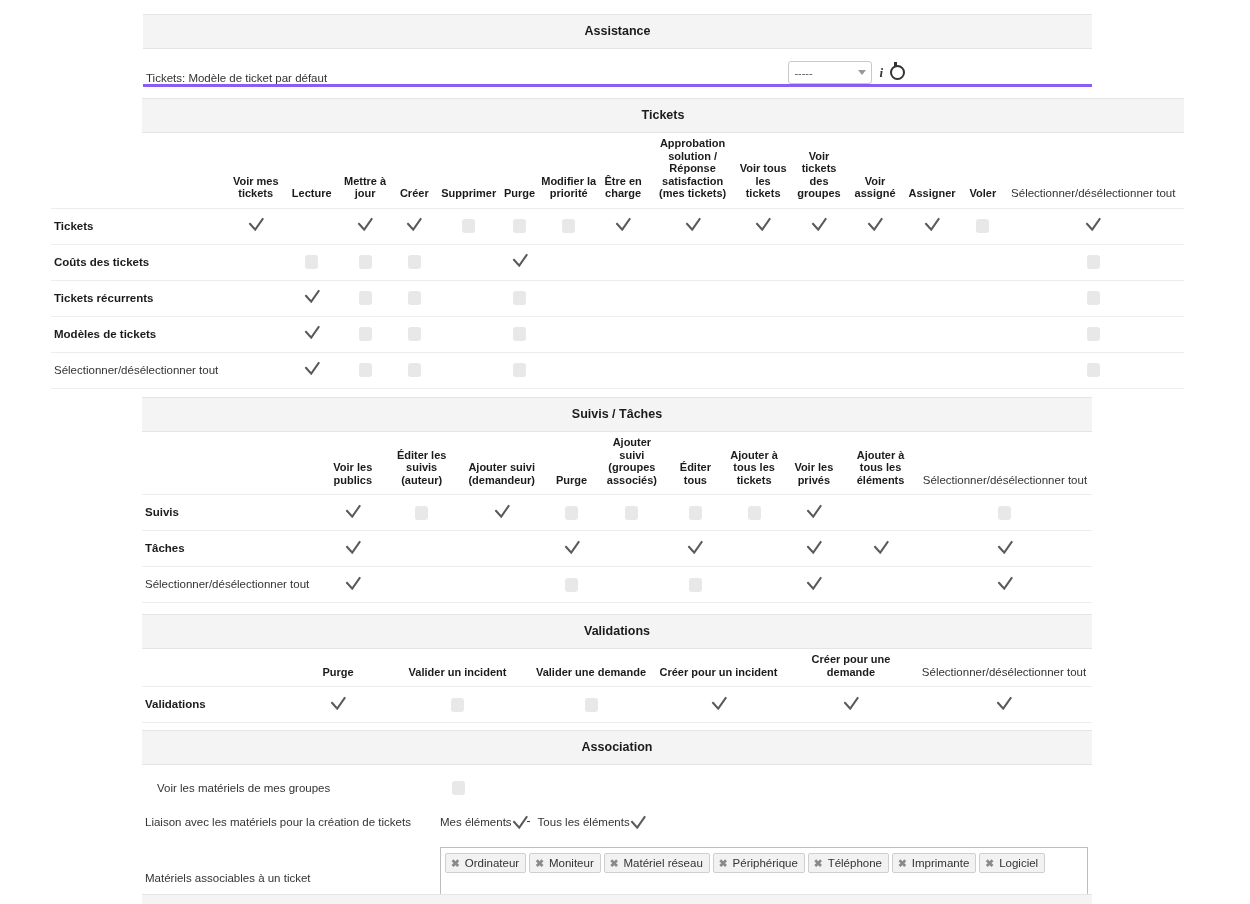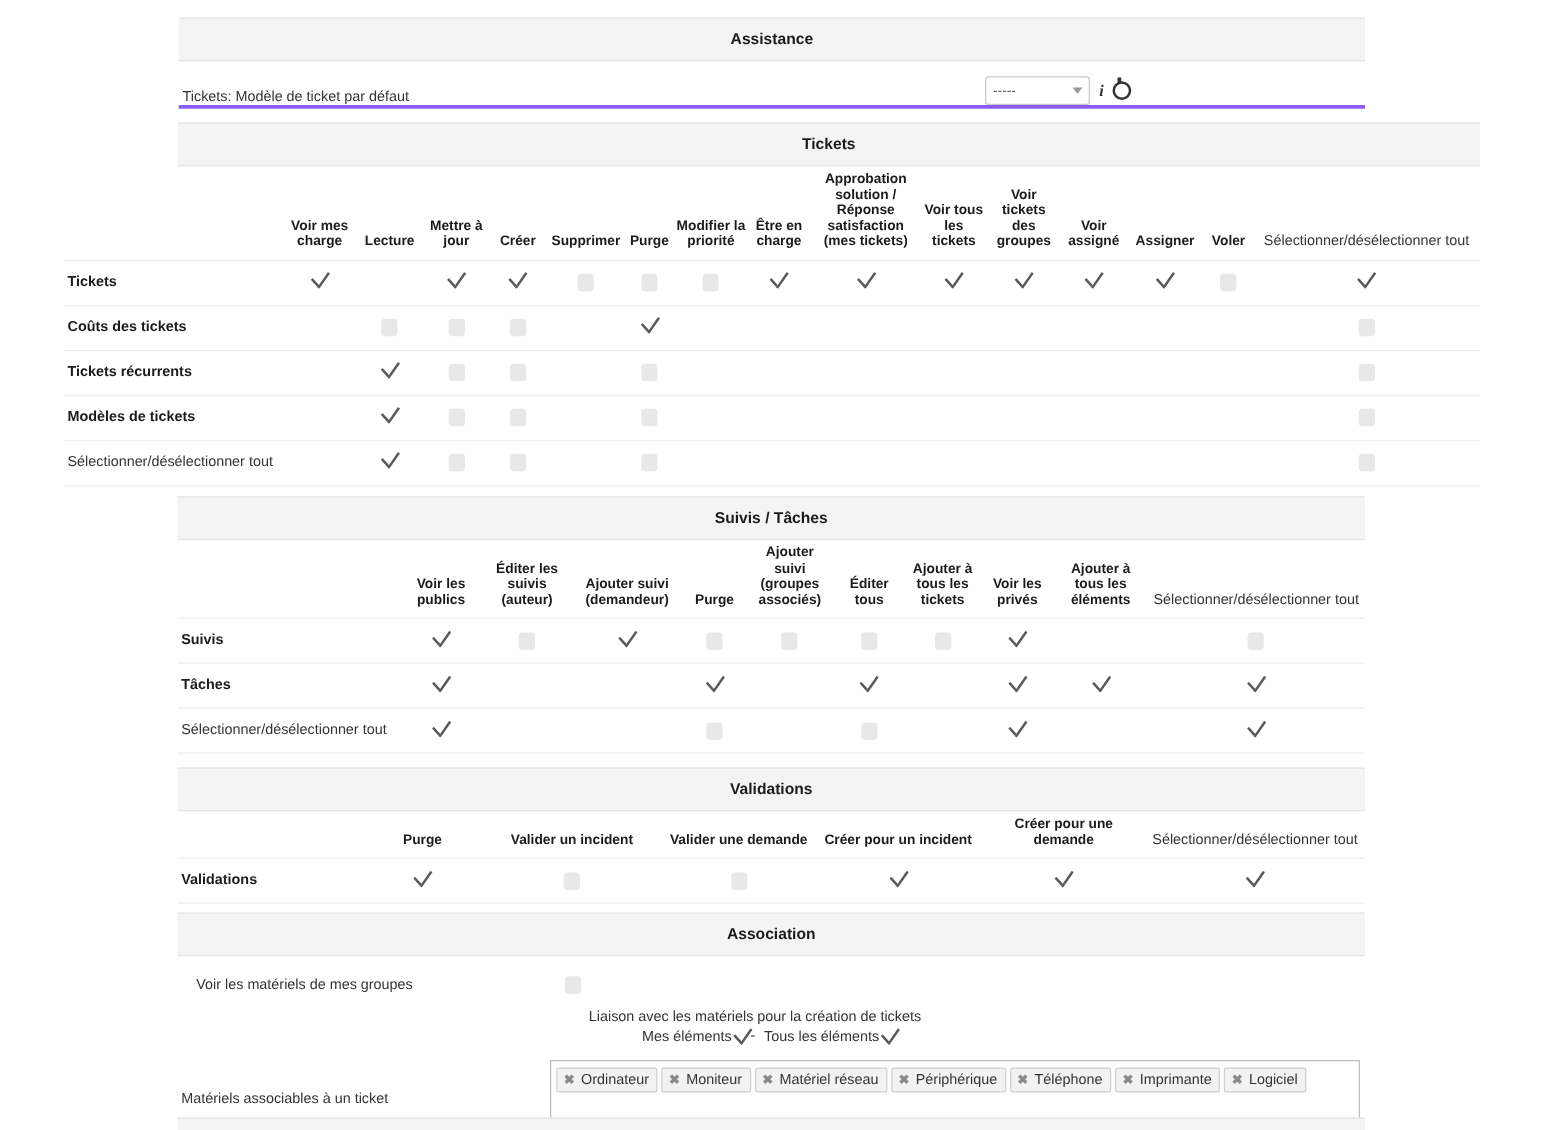--- a/index.html
+++ b/index.html
@@ -234,21 +234,21 @@
           <col style="width:50px">
           <col style="width:58px">
         <col style="width:50px">
           <col style="width:60px">
           <col style="width:38px">
           <col style="width:175px">
       </colgroup>
       <thead>
           <tr>
             <th></th>
-            <th>Voir mes charge</th>
+            <th>Voir mes tickets</th>
             <th>Lecture</th>
             <th>Mettre à jour</th>
             <th>Créer</th>
             <th>Supprimer</th>
             <th>Purge</th>
             <th>Modifier la priorité</th>
             <th>Être en charge</th>
             <th>Approbation solution / Réponse satisfaction (mes tickets)</th>
             <th>Voir tous les tickets</th>
             <th>Voir tickets des groupes</th>
@@ -468,21 +468,21 @@
   <div class="assoc-block">
     <div class="band">Association</div>
 
     <div class="assoc-row" style="margin-top:8px;margin-left:12px;">
       <div class="assoc-label">Voir les matériels de mes groupes</div>
       <div class="assoc-field">
         <span class="box"></span>
       </div>
     </div>
 
-    <div class="assoc-row" style="margin-top:4px;flex-direction:column;">
+    <div class="assoc-row" style="margin-top:4px;">
       <div class="assoc-label">Liaison avec les matériels pour la création de tickets</div>
       <div class="assoc-field">
         <span class="inline-check">
           <span>Mes éléments</span>
           <span class="chk"></span>
         </span>
         <span style="margin:0 7px 0 -2px;color:#333;">-</span>
         <span class="inline-check">
           <span>Tous les éléments</span>
           <span class="chk"></span>

